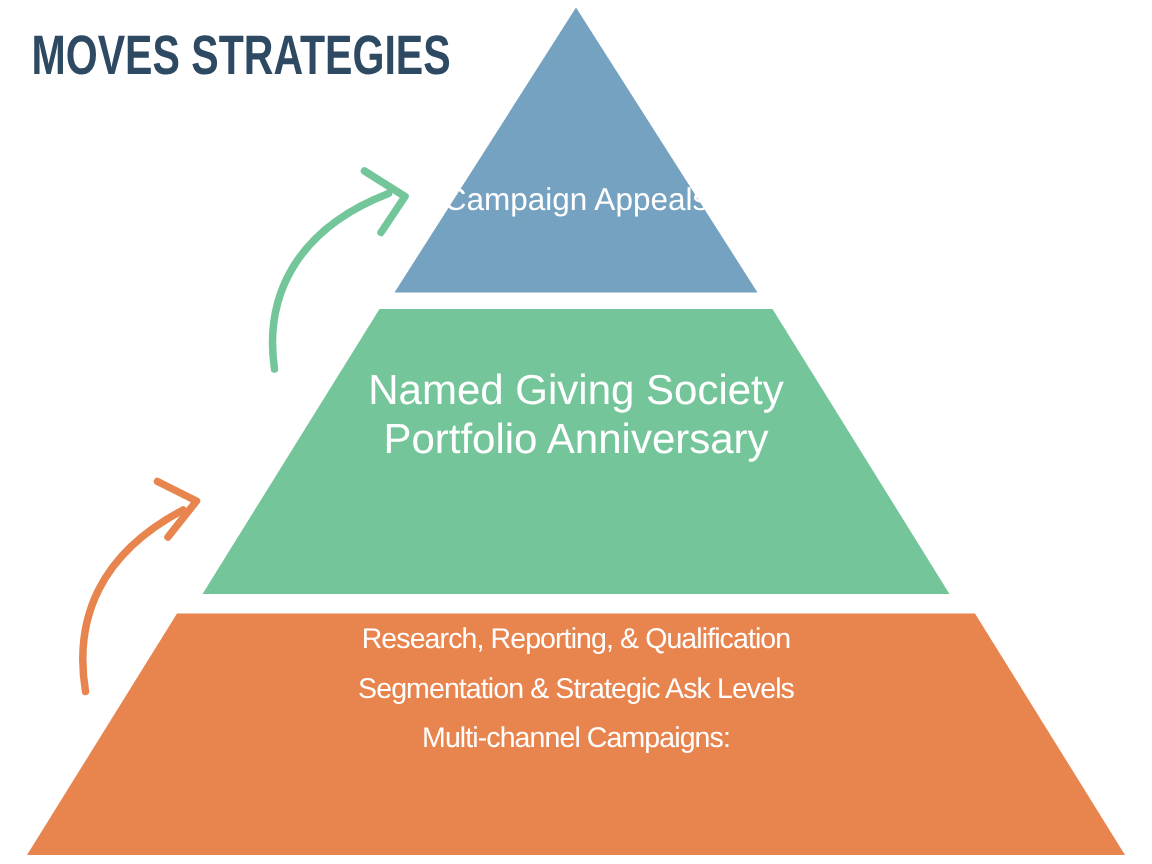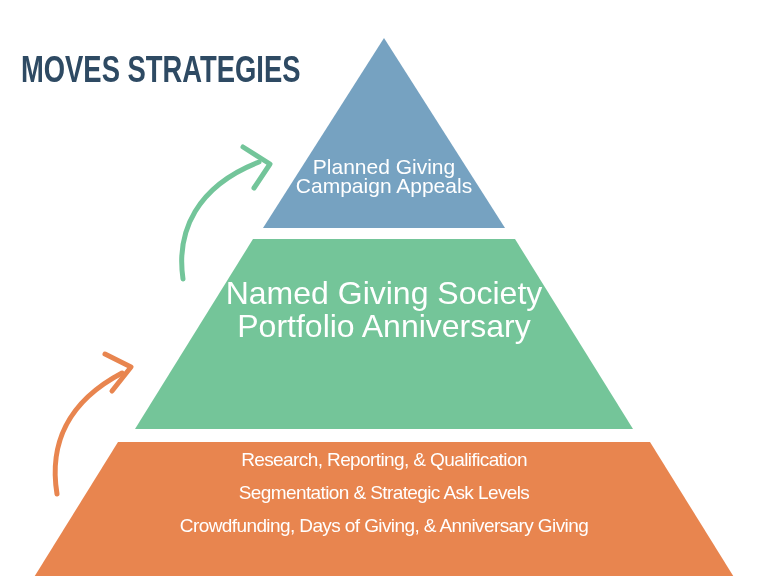--- a/index.html
+++ b/index.html
@@ -3,21 +3,21 @@
 <meta charset="utf-8">
 <style>
   html, body { margin: 0; padding: 0; }
   body {
     width: 768px; height: 576px;
     background: #ffffff;
     font-family: "Liberation Sans", sans-serif;
     position: relative;
     overflow: hidden;
   }
-  .stage { position: absolute; left: 0; top: 0; width: 768px; height: 419px; margin-top: 33px; }
+  .stage { position: absolute; left: 0; top: 0; width: 768px; height: 419px; }
   svg.pyramid-svg { position: absolute; left: 0; top: 0; }
 
   .diagram-title {
     position: absolute;
     left: 21px; top: 16px;
     font-size: 37px;
     font-weight: bold;
     color: #2E4A63;
     letter-spacing: 0px;
     transform: scaleX(0.74);
@@ -29,21 +29,21 @@
     position: absolute;
     left: 384px;
     transform: translateX(-50%);
     text-align: center;
     color: #ffffff;
     white-space: nowrap;
   }
   .tier-label .line { display: block; }
 
   .label-top    { top: 124px; font-size: 21px; line-height: 19px; }
-  .label-middle { top: 244px; font-size: 32px; line-height: 32.5px; }
+  .label-middle { top: 244px; font-size: 28px; line-height: 32.5px; }
   .label-bottom { top: 410px; font-size: 19px; line-height: 33px; letter-spacing: -0.6px; }
 </style>
 </head>
 <body>
 
 <div class="stage">
 
   <svg class="pyramid-svg" width="768" height="576" viewBox="0 0 768 576">
 
     <polygon points="384,5 505,195 263,195" fill="#76A2C1"></polygon>
@@ -59,28 +59,27 @@
 
     <g>
       <path d="M 57 461 C 49 412 67 369 122 340" fill="none" stroke-width="5" stroke-linecap="round" stroke="#E8854F"></path>
       <path d="M 105 321 L 131 334 L 112 358" fill="none" stroke-width="5" stroke-linecap="round" stroke-linejoin="round" stroke="#E8854F"></path>
     </g>
   </svg>
 
   <div class="diagram-title">MOVES STRATEGIES</div>
 
   <div class="tier-label label-top">
-    <span class="line">Planned Giving</span>
     <span class="line">Campaign Appeals</span>
   </div>
 
   <div class="tier-label label-middle">
     <span class="line">Named Giving Society</span>
     <span class="line">Portfolio Anniversary</span>
   </div>
 
   <div class="tier-label label-bottom">
     <span class="line">Research, Reporting, &amp; Qualification</span>
     <span class="line">Segmentation &amp; Strategic Ask Levels</span>
-    <span class="line">Crowdfunding, Days of Giving, &amp; Anniversary Giving</span>
+    <span class="line">Multi-channel Campaigns:</span>
   </div>
 
 </div>
 
 </body></html>

